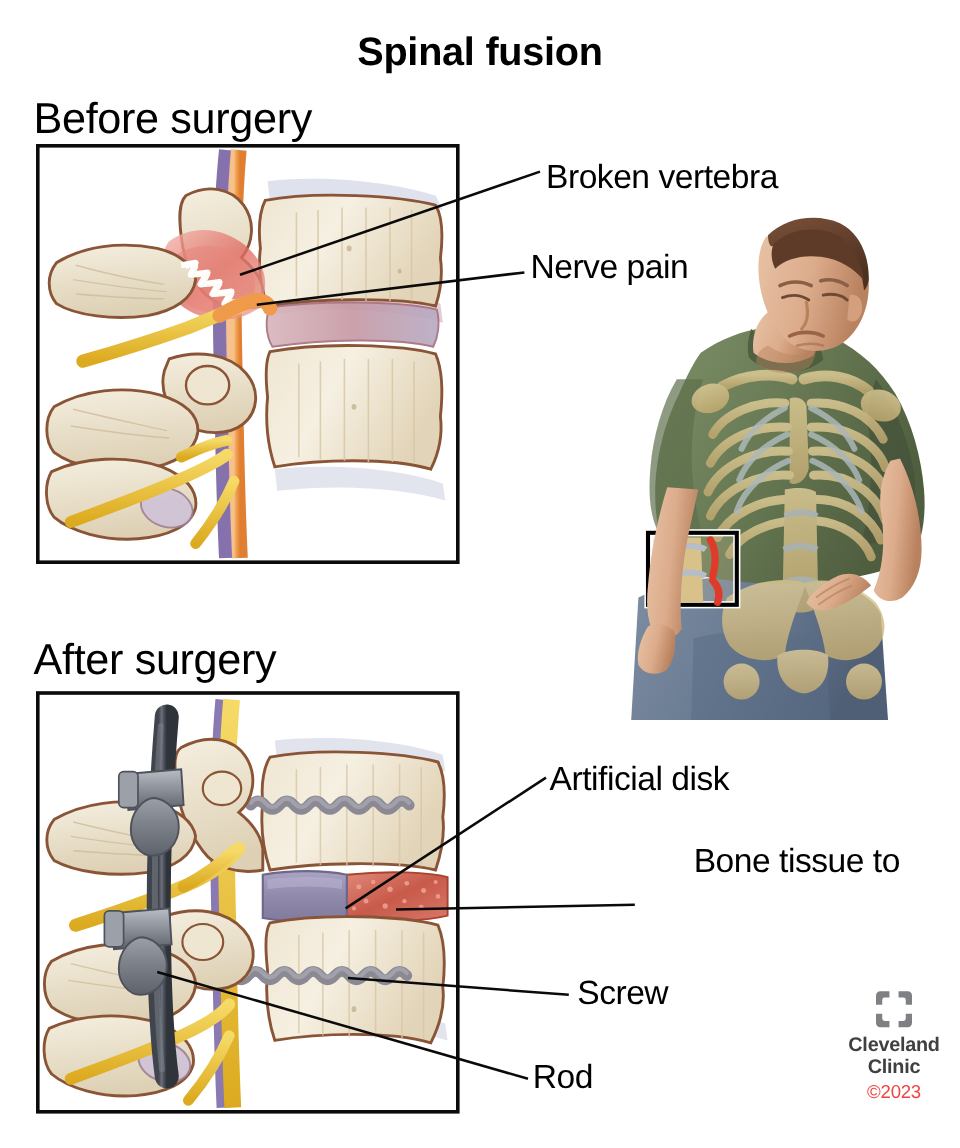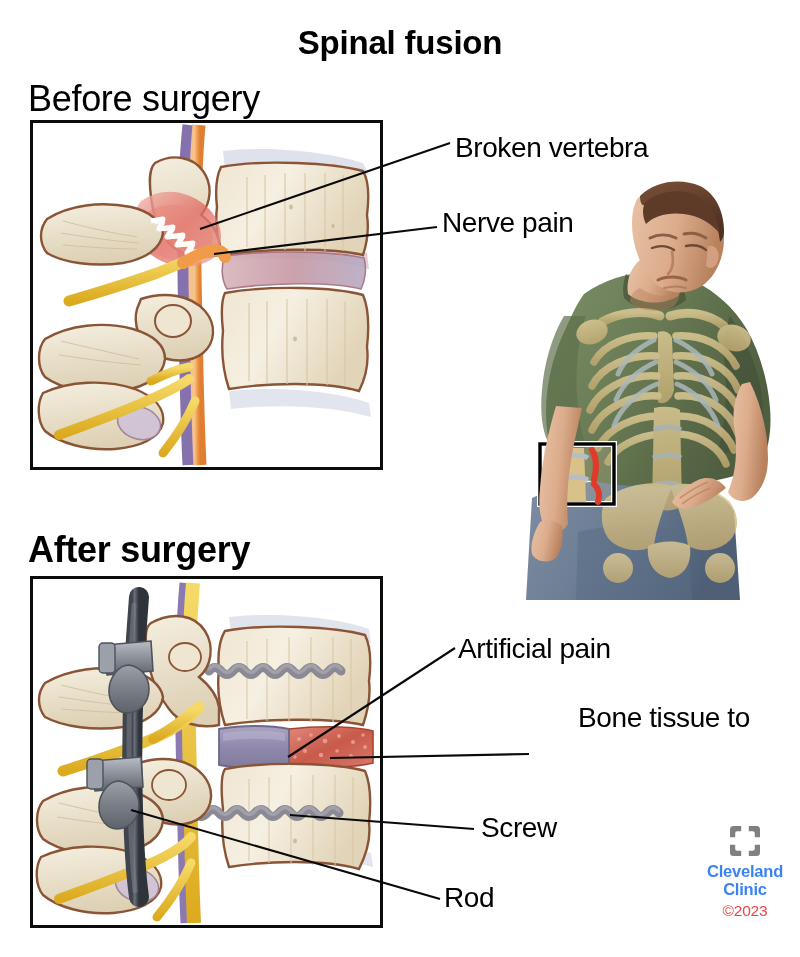--- a/index.html
+++ b/index.html
@@ -32,36 +32,36 @@
   }
   .panel-inner{position:absolute;left:0;top:0;width:100%;height:100%;}
 
   
   .leader{stroke:#0a0a0a;stroke-width:2.1;fill:none;stroke-linecap:butt;}
 
   
   .logo-wrap{left:690px;top:824px;width:110px;text-align:center;color:#7e8083;}
   .logo-mark{margin:0 auto;display:block;}
   .logo-text{
-    font-size:16.5px;line-height:1.12;font-weight:bold;color:#3b82f6;margin-top:4px;
+    font-size:16.5px;line-height:1.12;font-weight:bold;color:#404040;margin-top:4px;
     letter-spacing:-0.2px;
   }
   .logo-copy{font-size:15.5px;color:#ef4444;margin-top:3px;letter-spacing:-0.2px;}
 
   svg{display:block;}
 </style>
 </head>
 <body>
 
 <div class="stage">
 
   <div class="abs title">Spinal fusion</div>
 
   <div class="abs panel-label" style="left:28px;top:78px;">Before surgery</div>
-  <div class="abs panel-label" style="left:28px;top:529px;font-weight:bold;">After surgery</div>
+  <div class="abs panel-label" style="left:28px;top:529px;">After surgery</div>
 
   <div class="abs panel" style="left:30px;top:120px;width:347px;height:344px;">
     <svg class="panel-inner" viewBox="0 0 347 344" preserveAspectRatio="none">
       <defs>
         <linearGradient id="boneG1" x1="0" y1="0" x2="1" y2="0.4">
           <stop offset="0" stop-color="#efe6d2"></stop>
           <stop offset="0.45" stop-color="#f6f0e2"></stop>
           <stop offset="1" stop-color="#e2d4b8"></stop>
         </linearGradient>
         <linearGradient id="boneG2" x1="0" y1="0" x2="0.2" y2="1">
@@ -505,21 +505,21 @@
     <line class="leader" x1="288" y1="757" x2="455" y2="648"></line>
     <line class="leader" x1="330" y1="758" x2="529" y2="754"></line>
     <line class="leader" x1="290" y1="815" x2="474" y2="829"></line>
     <line class="leader" x1="131" y1="810" x2="440" y2="899"></line>
   </svg>
 
   <div class="abs callout" style="left:455px;top:132px;">Broken vertebra</div>
 
   <div class="abs callout" style="left:442px;top:207px;">Nerve pain</div>
 
-  <div class="abs callout" style="left:458px;top:633px;">Artificial pain</div>
+  <div class="abs callout" style="left:458px;top:633px;">Artificial disk</div>
 
   <div class="abs callout two-line" style="left:528px;top:703px;width:272px;text-align:center;">
     <div>Bone tissue to</div>
   </div>
 
   <div class="abs callout" style="left:481px;top:812px;">Screw</div>
 
   <div class="abs callout" style="left:444px;top:882px;">Rod</div>
 
   <div class="abs logo-wrap">

